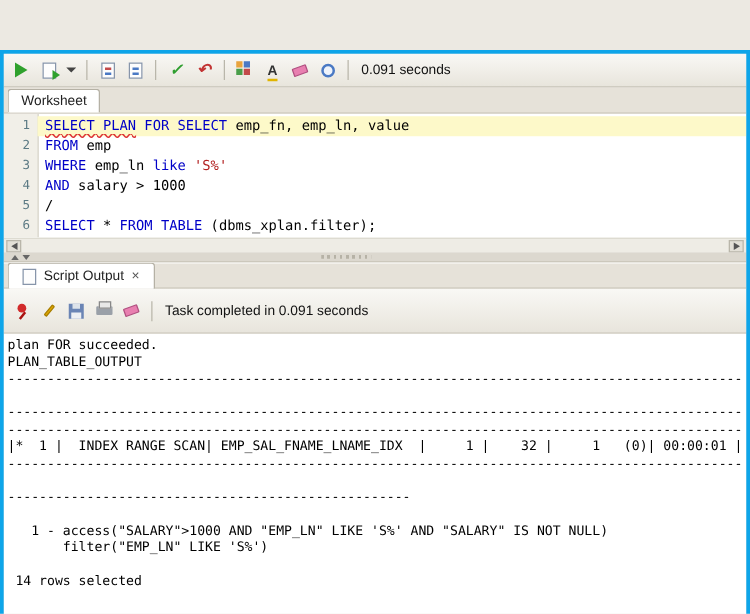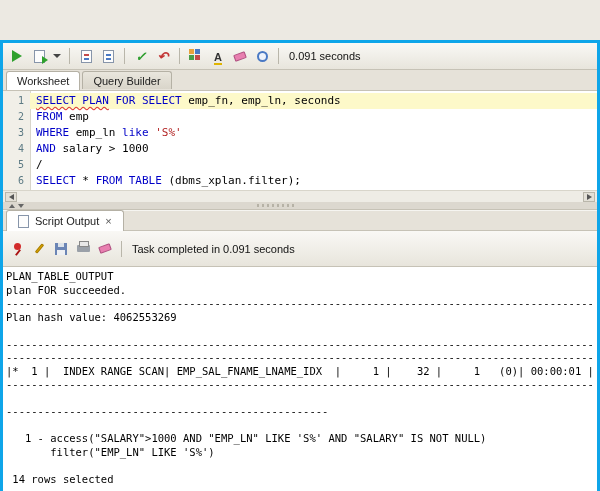--- a/index.html
+++ b/index.html
@@ -122,30 +122,27 @@
         </span>
         <span class="sep"></span>
       </span>
     <span class="time-label">0.091 seconds</span>
   </div>
 
   <div class="tabstrip">
     <span class="tab active">
       <span>Worksheet</span>
     </span>
-    <span class="tab">
-      <span>Query Builder</span>
-    </span>
   </div>
 
   <div id="editor">
     <div>
         <div class="code-line">
           <span class="gutter">1</span>
-          <span class="code-text hl"><span class="tok-kw tok-err">SELECT PLAN</span><span class="tok-kw"> FOR SELECT</span><span class="tok-pl"> emp_fn, emp_ln, seconds</span></span>
+          <span class="code-text hl"><span class="tok-kw tok-err">SELECT PLAN</span><span class="tok-kw"> FOR SELECT</span><span class="tok-pl"> emp_fn, emp_ln, value</span></span>
         </div>
         <div class="code-line">
           <span class="gutter">2</span>
           <span class="code-text"><span class="tok-kw">FROM</span><span class="tok-pl"> emp</span></span>
         </div>
         <div class="code-line">
           <span class="gutter">3</span>
           <span class="code-text"><span class="tok-kw">WHERE</span><span class="tok-pl"> emp_ln </span><span class="tok-kw">like</span><span class="tok-pl"> </span><span class="tok-str">'S%'</span></span>
         </div>
         <div class="code-line">
@@ -205,24 +202,23 @@
         <span class="tbicon kind-eraser">
           <i></i>
         </span>
         <span class="sep"></span>
       </span>
     <span class="time-label">Task completed in 0.091 seconds</span>
   </div>
 
   <div id="output">
     <div>
+        <div class="out-line">plan FOR succeeded.</div>
         <div class="out-line">PLAN_TABLE_OUTPUT</div>
-        <div class="out-line">plan FOR succeeded.</div>
-        <div class="out-line">---------------------------------------------------------------------------------------------</div>
-        <div class="out-line">Plan hash value: 4062553269</div>
+        <div class="out-line">---------------------------------------------------------------------------------------------</div>
         <div class="out-line"> </div>
         <div class="out-line">---------------------------------------------------------------------------------------------</div>
         <div class="out-line">---------------------------------------------------------------------------------------------</div>
         <div class="out-line">|*  1 |  INDEX RANGE SCAN| EMP_SAL_FNAME_LNAME_IDX  |     1 |    32 |     1   (0)| 00:00:01 |</div>
         <div class="out-line">---------------------------------------------------------------------------------------------</div>
         <div class="out-line"> </div>
         <div class="out-line">---------------------------------------------------</div>
         <div class="out-line"> </div>
         <div class="out-line">   1 - access("SALARY"&gt;1000 AND "EMP_LN" LIKE 'S%' AND "SALARY" IS NOT NULL)</div>
         <div class="out-line">       filter("EMP_LN" LIKE 'S%')</div>

